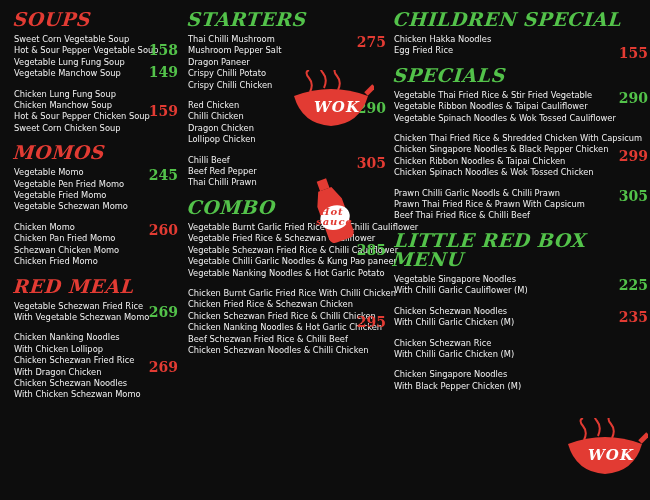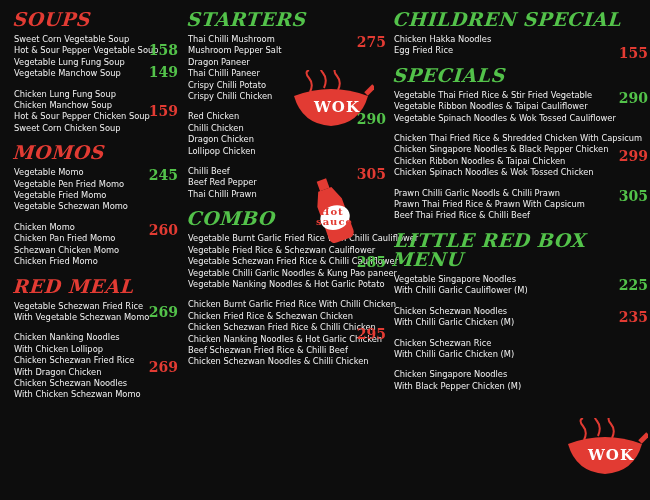--- a/index.html
+++ b/index.html
@@ -61,20 +61,21 @@
   .price.center{top:50%;transform:translateY(-50%);}
 
   
   .wok{
     position:absolute;
     width:86px;height:62px;
   }
   .wok-text{
     position:absolute;
     font-family:"DejaVu Serif", serif;
+    font-style:italic;
     font-weight:bold;
     color:#ffffff;
     font-size:15px;
     letter-spacing:1px;
   }
   .sauce{
     position:absolute;
   }
 </style>
 </head>
@@ -141,21 +142,20 @@
         <div class="price red center">269</div>
       </div>
     </div>
   <div class="col col2">
       <div class="sec-title green">STARTERS</div>
       <div class="group">
         <div class="items">
           <div>Thai Chilli Mushroom</div>
           <div>Mushroom Pepper Salt</div>
           <div>Dragon Paneer</div>
-          <div>Thai Chilli Paneer</div>
           <div>Crispy Chilli Potato</div>
           <div>Crispy Chilli Chicken</div>
         </div>
         <div class="price red" style="top: 0px;">275</div>
       </div>
       <div class="group">
         <div class="items">
           <div>Red Chicken</div>
           <div>Chilli Chicken</div>
           <div>Dragon Chicken</div>

